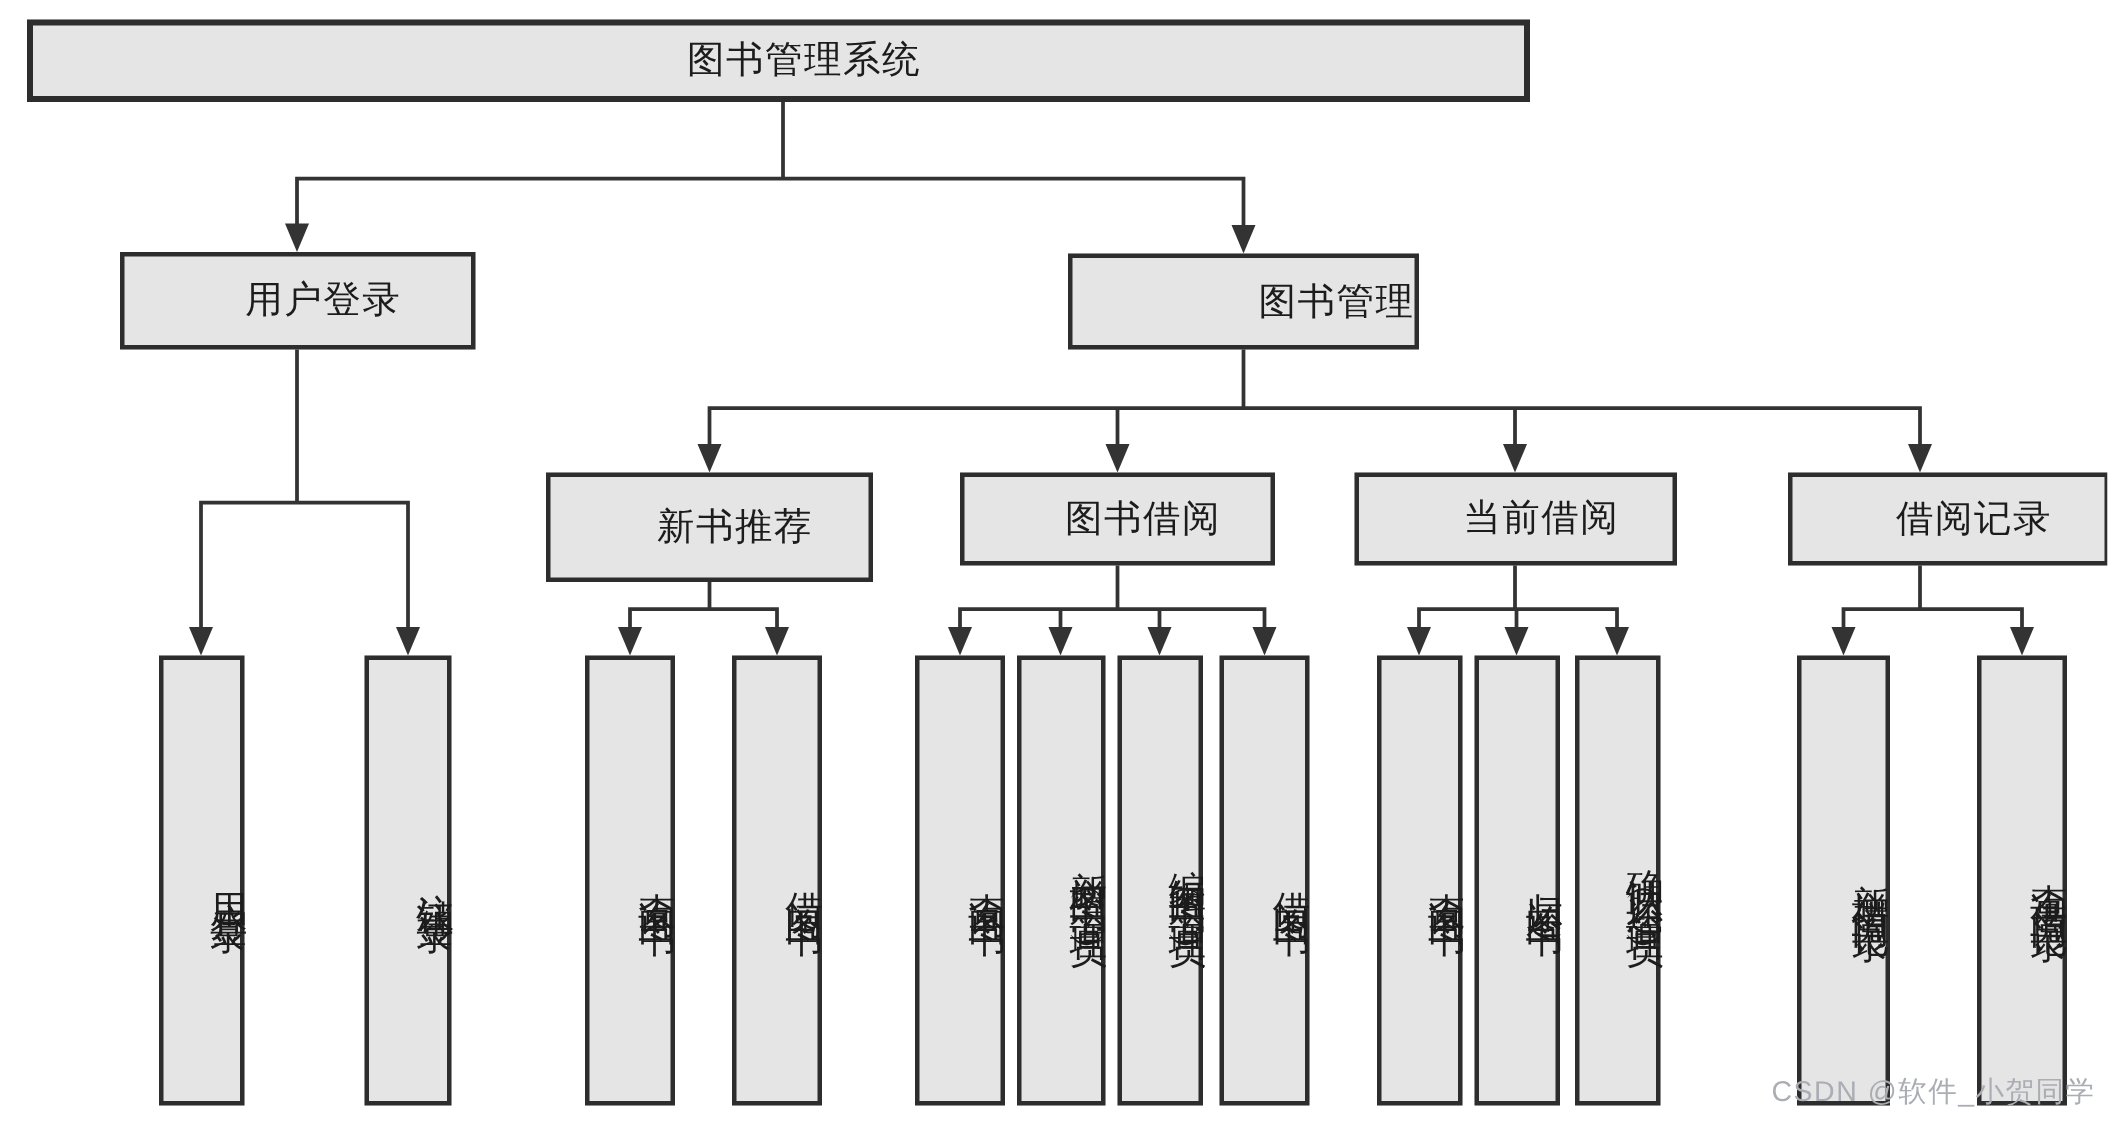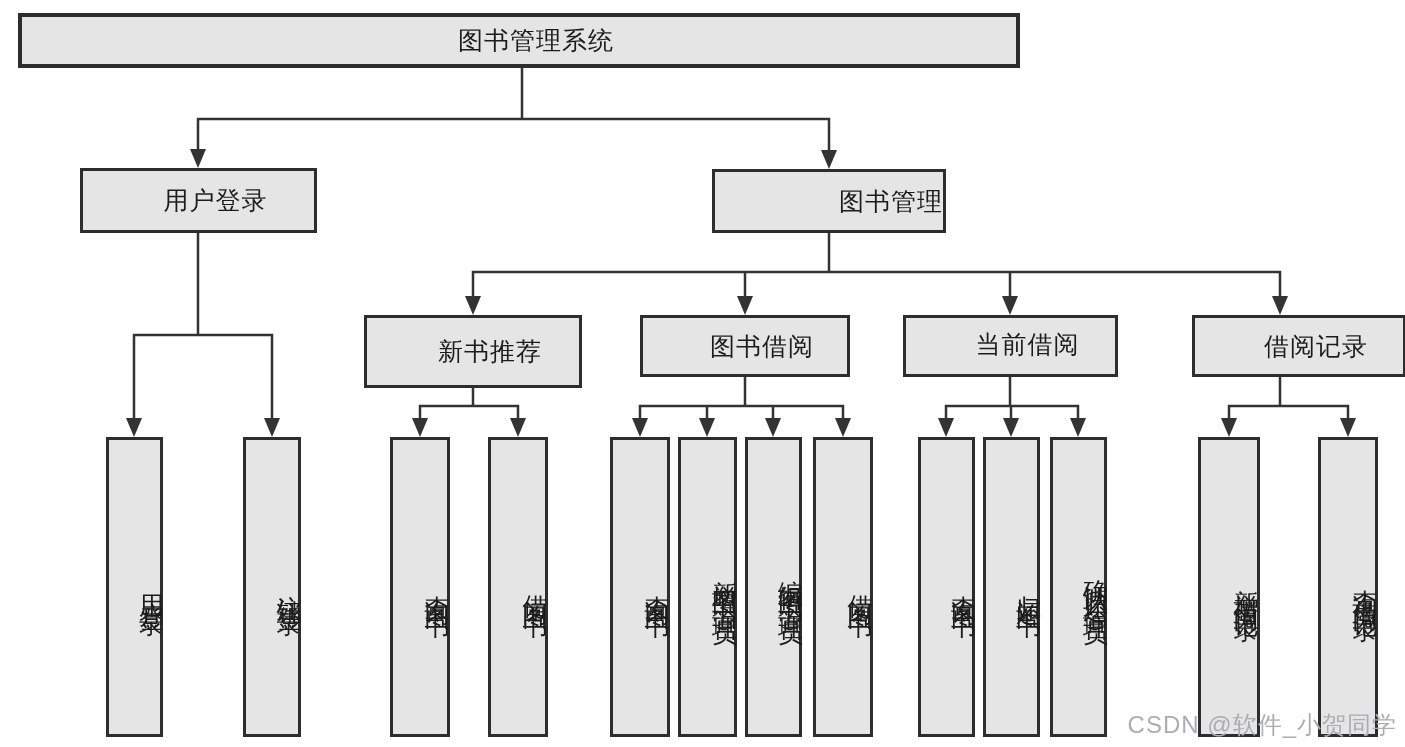--- a/index.html
+++ b/index.html
@@ -32,21 +32,21 @@
     writing-mode:vertical-rl;
     text-orientation:mixed;
     font-size:25px;
     letter-spacing:6px;
     line-height:1;
     white-space:nowrap;
   }
   .watermark{
     position:absolute;
     right:8px;bottom:6px;
-    font-size:24px;
+    font-size:19px;
     letter-spacing:1px;
     color:#aaadb4;
     z-index:3;
     white-space:nowrap;
   }
 </style>
 </head>
 <body>
 
 <div class="canvas">

